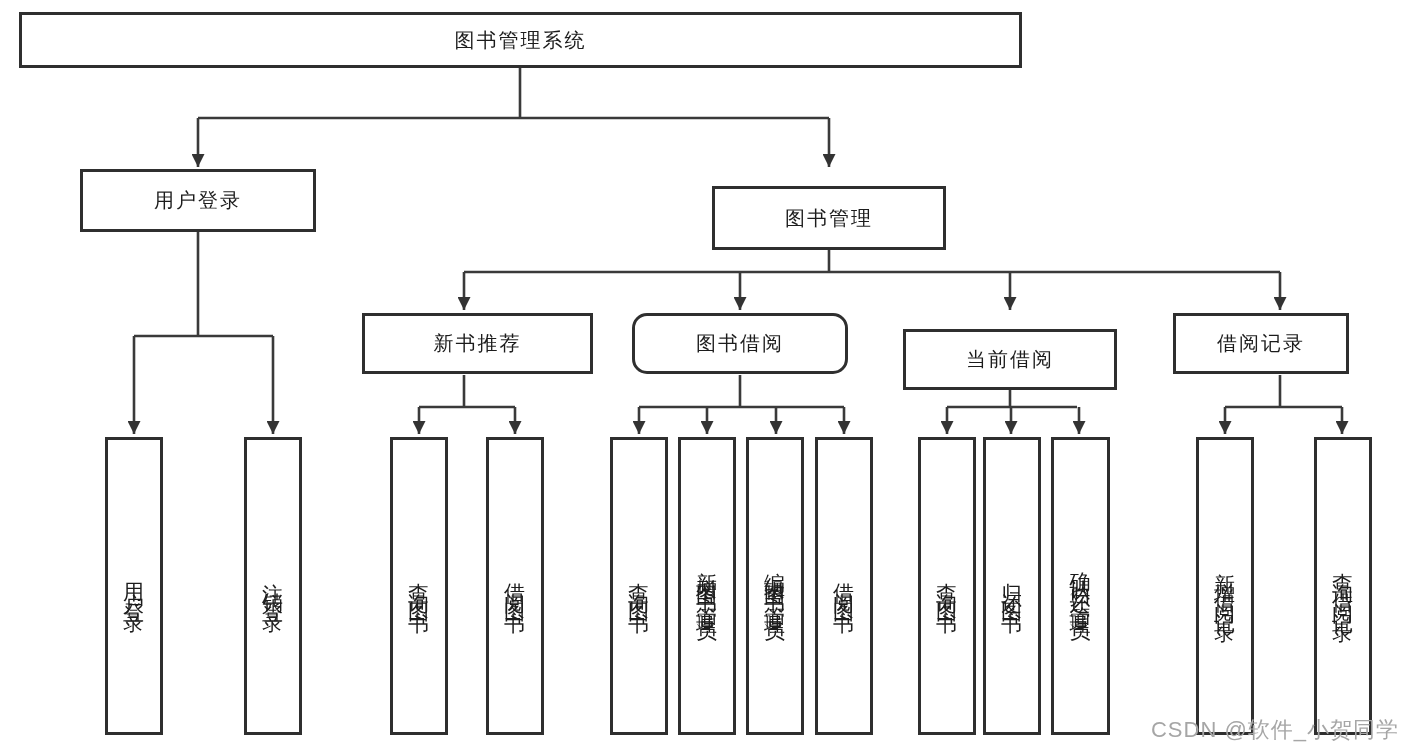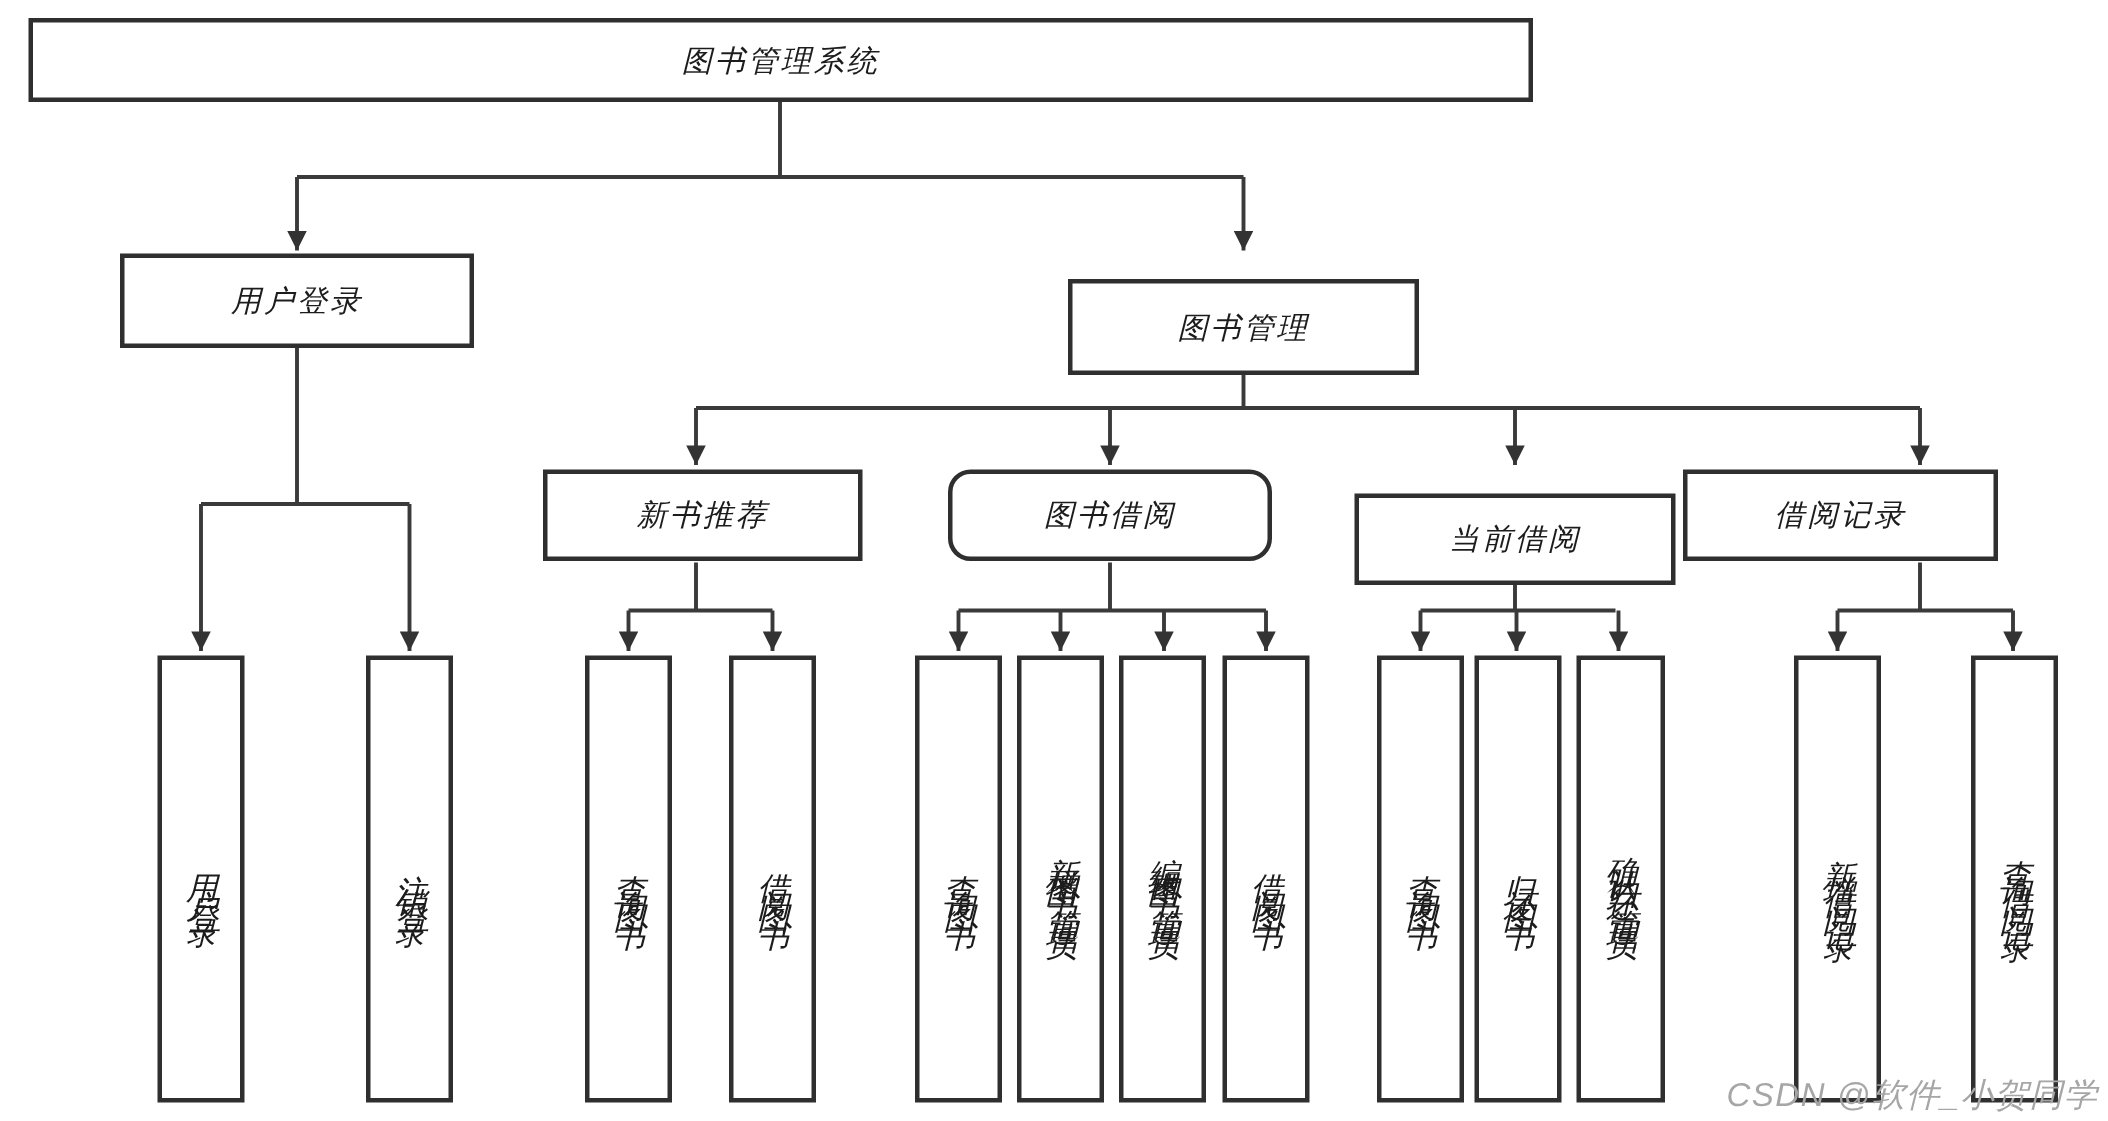--- a/index.html
+++ b/index.html
@@ -7,21 +7,20 @@
   body {
     font-family:"Liberation Sans","DejaVu Sans",sans-serif;
     color:#1c1c1c;
   }
   .canvas {
     position:relative;
     width:1405px;
     height:747px;
     background:#ffffff;
     overflow:hidden;
-    font-style:italic;
   }
   .wires {
     position:absolute;
     left:0; top:0;
     width:1405px; height:747px;
     z-index:1;
   }
   .node {
     position:absolute;
     background:#ffffff;
@@ -112,30 +111,30 @@
     <span class="hlabel">图书管理系统</span>
   </div>
 
   <div class="node" style="left:80px;top:169px;width:236px;height:63px;">
     <span class="hlabel">用户登录</span>
   </div>
   <div class="node" style="left:712px;top:186px;width:234px;height:64px;">
     <span class="hlabel">图书管理</span>
   </div>
 
-  <div class="node" style="left:362px;top:313px;width:213px;height:61px;">
+  <div class="node" style="left:362px;top:313px;width:231px;height:61px;">
     <span class="hlabel">新书推荐</span>
   </div>
   <div class="node" style="left:632px;top:313px;width:216px;height:61px;border-radius:15px;">
     <span class="hlabel">图书借阅</span>
   </div>
   <div class="node" style="left:903px;top:313px;width:214px;height:61px;margin-top:16px;">
     <span class="hlabel">当前借阅</span>
   </div>
-  <div class="node" style="left:1122px;top:313px;width:210px;height:61px;">
+  <div class="node" style="left:1173px;top:313px;width:176px;height:61px;">
     <span class="hlabel">借阅记录</span>
   </div>
 
   <div class="node leaf" style="left:105px;">
     <span class="vlabel">用户登录</span>
   </div>
   <div class="node leaf" style="left:244px;">
     <span class="vlabel">注销登录</span>
   </div>
 

